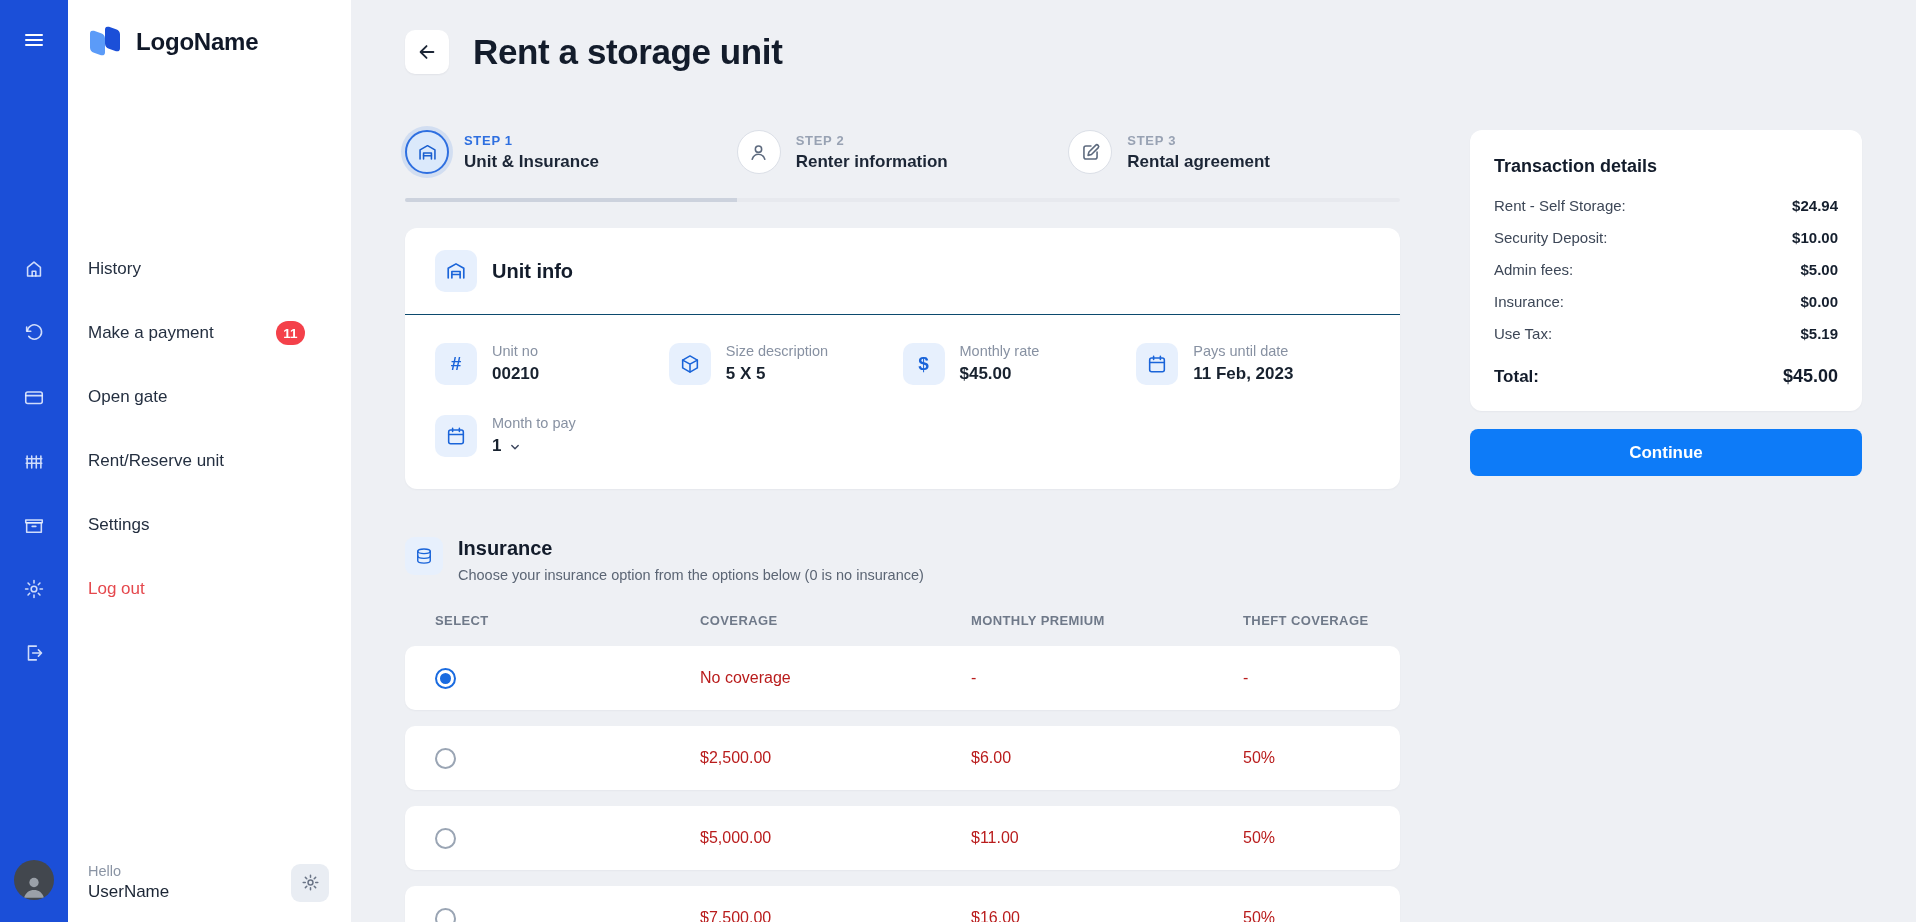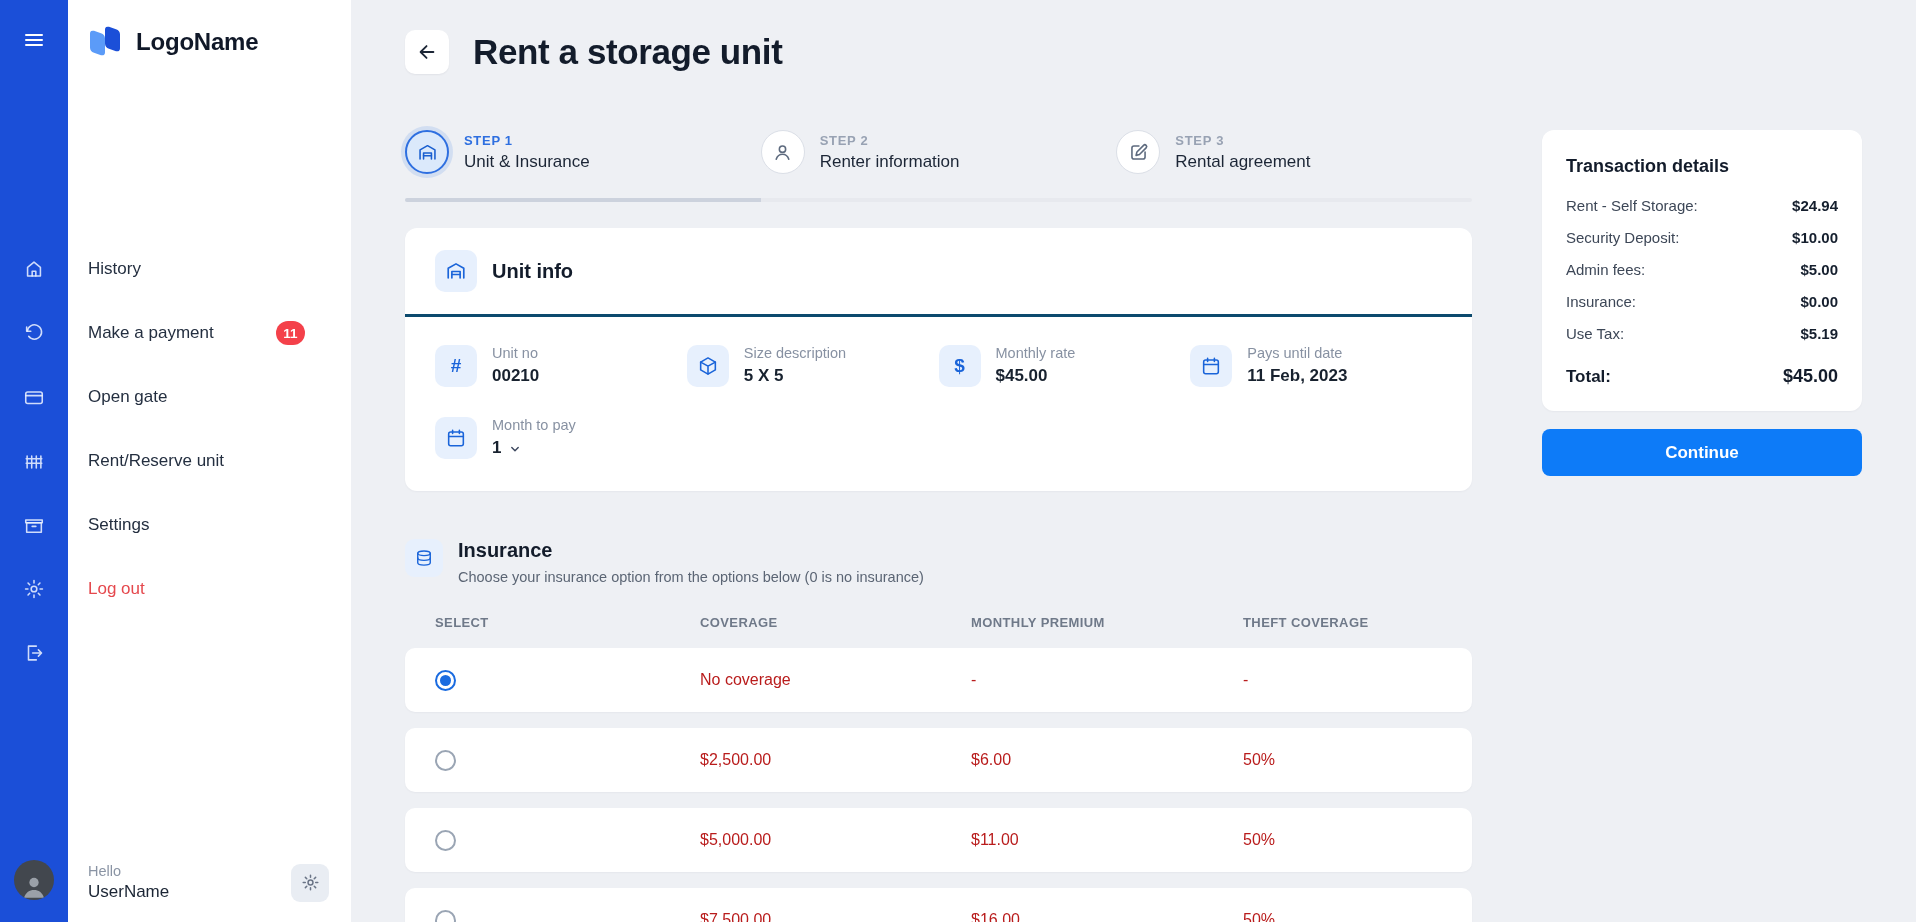--- a/index.html
+++ b/index.html
@@ -43,40 +43,40 @@
 
   
   .main { flex:1; min-width:0; padding:30px 54px 0 54px; }
   .header-row { display:flex; align-items:center; gap:24px; }
   .back-btn { width:44px; height:44px; background:#fff; border-radius:10px; color:#1c2636;
     display:flex; align-items:center; justify-content:center; box-shadow:0 1px 2px rgba(16,24,40,.06); }
   .page-title { font-size:35px; font-weight:700; color:#131c2b; letter-spacing:-.4px; }
 
   .main-row { display:flex; gap:30px; margin-top:56px; align-items:flex-start; }
   .left-col { flex:1; min-width:0; }
-  .right-col { width:320px; flex-shrink:0;margin-left:40px; }
+  .right-col { width:392px; flex-shrink:0;margin-left:40px; }
 
   
   .stepper { display:flex; }
   .step { flex:1; display:flex; align-items:center; gap:15px; cursor:pointer; }
   .step-circle { width:44px; height:44px; border-radius:50%; background:#fff; border:1px solid #dbdfe7;
     color:#5d6a7e; display:flex; align-items:center; justify-content:center; flex-shrink:0; }
   .step.active .step-circle { background:#dbe9fb; border:2px solid #2e6fe0; color:#1a5fd0;
     box-shadow:0 0 0 4px rgba(46,111,224,.14); }
   .step-eyebrow { font-size:13px; font-weight:700; letter-spacing:.7px; color:#98a2b3; }
   .step.active .step-eyebrow { color:#2e6fe0; }
-  .step-label { font-size:17px; font-weight:400; color:#1c2636; margin-top:4px; }
+  .step-label { font-size:17px; font-weight:700; color:#1c2636; margin-top:4px; }
   .stepper-track { height:4px; border-radius:2px; background:#e7e9ee; margin-top:24px; position:relative; overflow:hidden; }
   .stepper-progress { position:absolute; left:0; top:0; bottom:0; width:33.33%; background:#ccd2dd; }
 
   
   .card { background:#fff; border-radius:12px; box-shadow:0 1px 2px rgba(16,24,40,.04); }
 
   .unit-card { margin-top:26px; }
-  .unit-head { display:flex; align-items:center; gap:15px; padding:22px 30px; border-bottom:3px solid #0c4a6e; }
+  .unit-head { display:flex; align-items:center; gap:15px; padding:22px 30px; border-bottom:1px solid #0c4a6e; }
   .tile { width:42px; height:42px; border-radius:10px; background:#e7f0fd; color:#1a64d9;
     display:flex; align-items:center; justify-content:center; flex-shrink:0; }
   .tile.glyph { font-size:19px; font-weight:700; }
   .tile-sm { width:38px; height:38px; border-radius:9px; background:#e7f0fd; color:#1a64d9;
     display:flex; align-items:center; justify-content:center; flex-shrink:0; }
   .section-title { font-size:20px; font-weight:700; color:#131c2b; }
   .unit-grid { padding:28px 30px 32px; display:grid; grid-template-columns:repeat(4,1fr); row-gap:30px; }
   .field { display:flex; align-items:flex-start; gap:15px; }
   .f-label { font-size:14.5px; color:#8791a2; }
   .f-value { font-size:17px; font-weight:700; color:#18222f; margin-top:5px; display:flex; align-items:center; gap:7px; }

